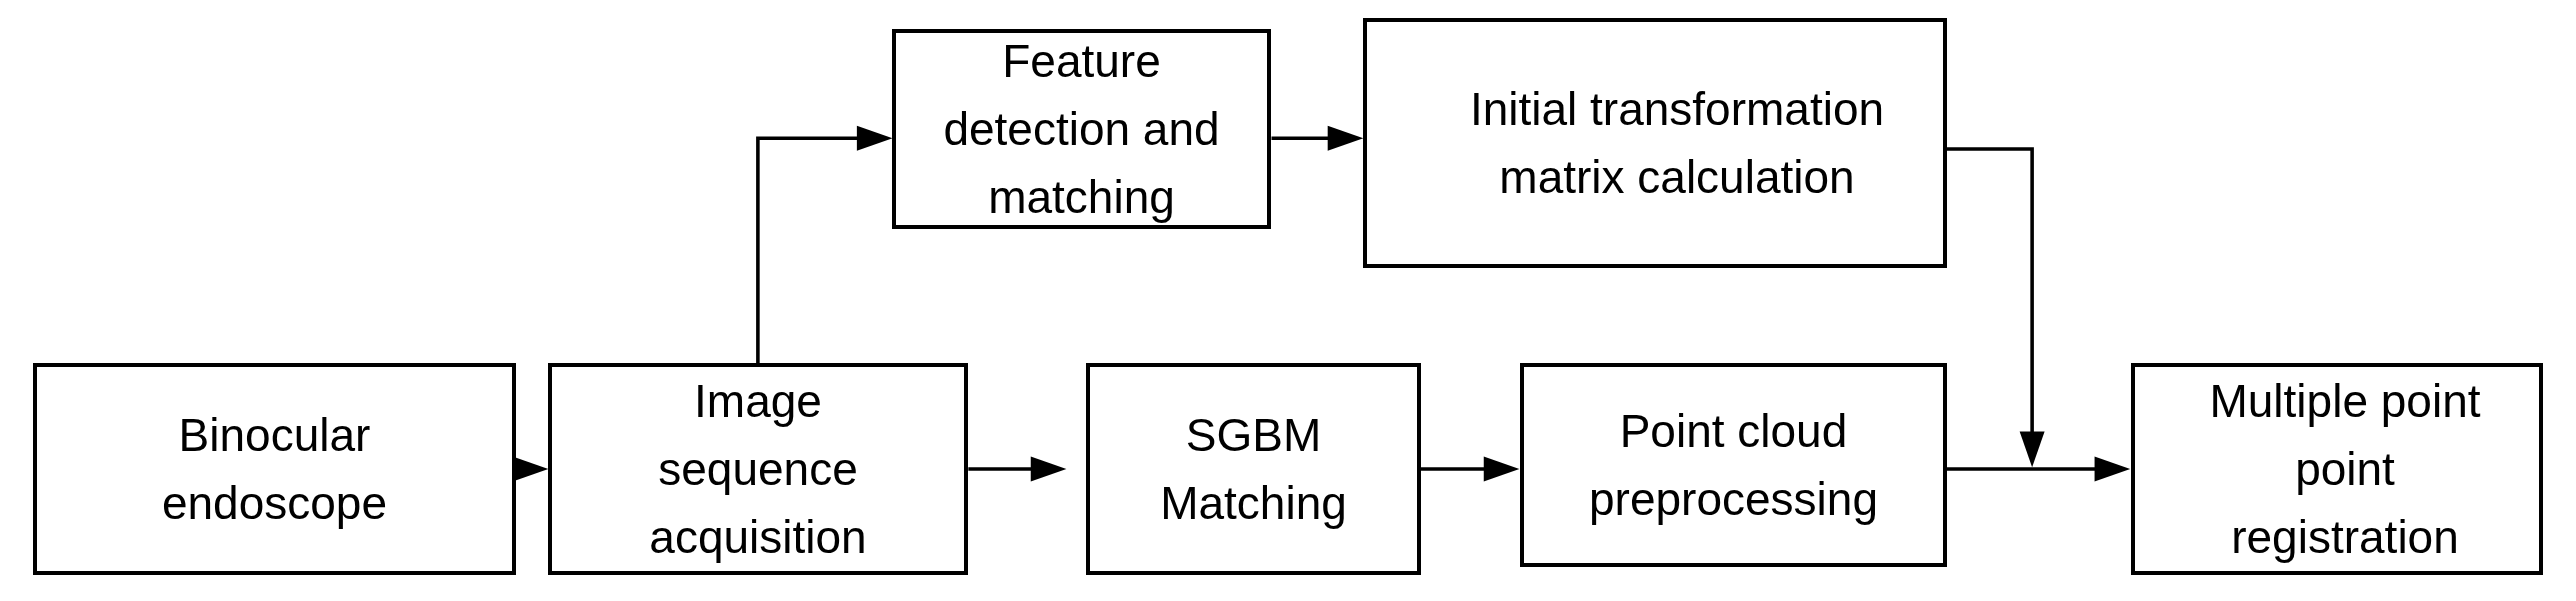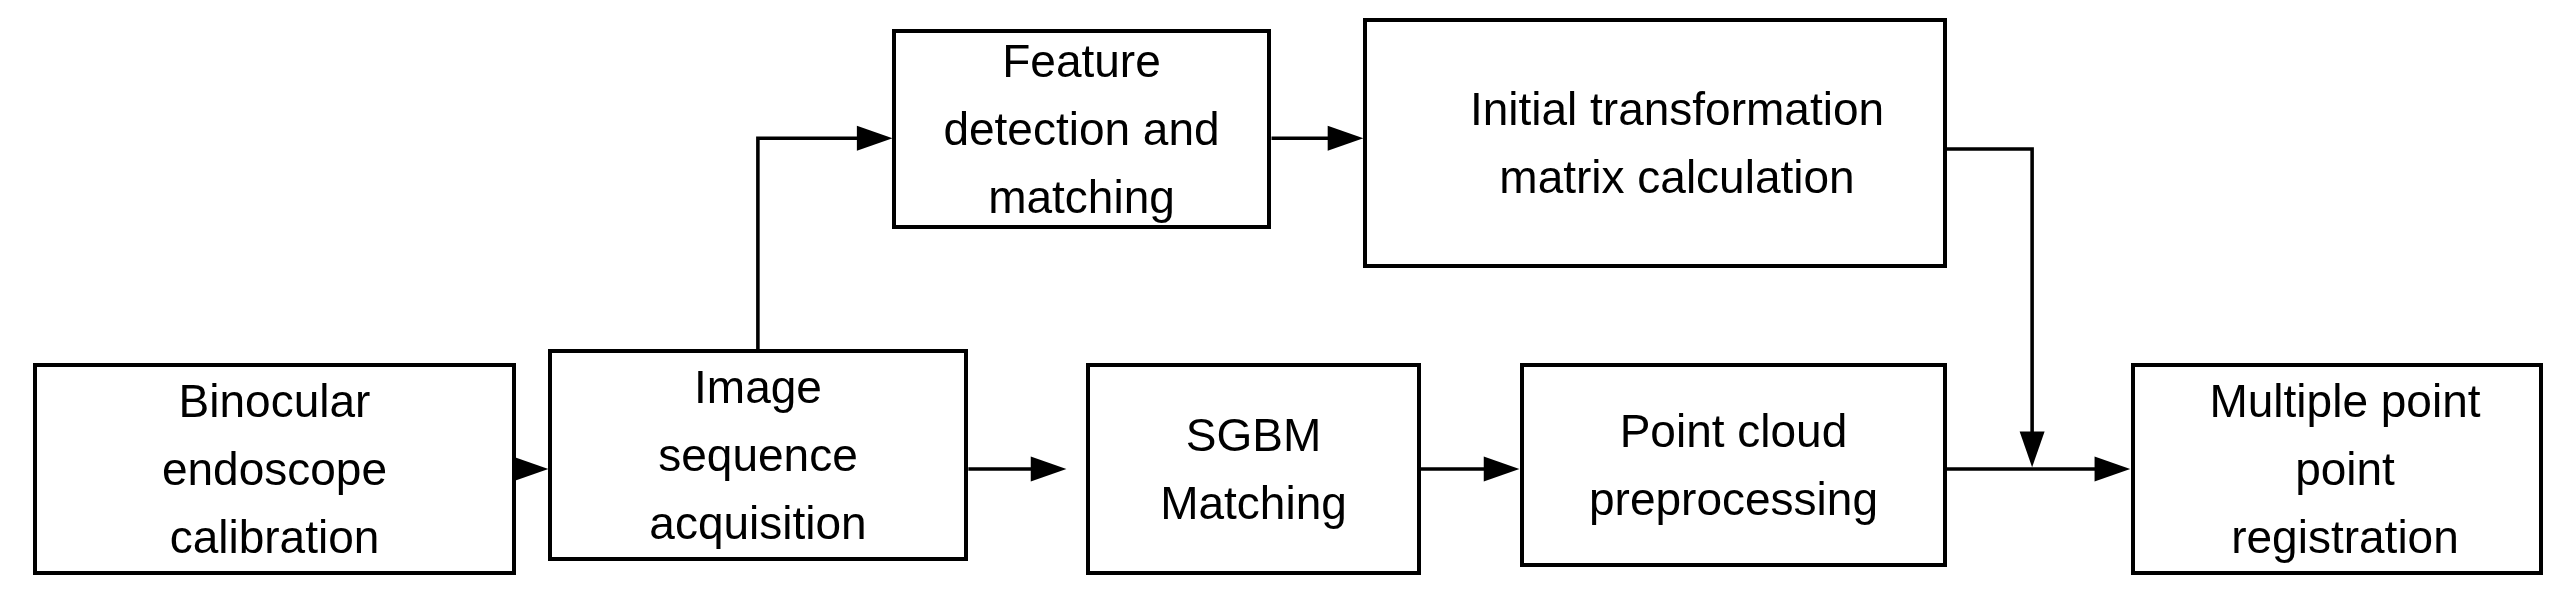--- a/index.html
+++ b/index.html
@@ -72,24 +72,23 @@
   </div>
 
   <div class="node" style="left:1363px; top:18px; width:584px; height:250px;padding-left:44px;">
     <div class="ln">Initial transformation</div>
     <div class="ln">matrix calculation</div>
   </div>
 
   <div class="node" style="left:33px; top:363px; width:483px; height:212px;">
     <div class="ln">Binocular</div>
     <div class="ln">endoscope</div>
-    <div class="ln">calibration</div>
   </div>
 
-  <div class="node" style="left:548px; top:349px; width:420px; height:212px;">
+  <div class="node" style="left:548px; top:363px; width:420px; height:212px;">
     <div class="ln">Image</div>
     <div class="ln">sequence</div>
     <div class="ln">acquisition</div>
   </div>
 
   <div class="node" style="left:1066px; top:363px; width:335px; height:212px;margin-left:20px;">
     <div class="ln">SGBM</div>
     <div class="ln">Matching</div>
   </div>
 

